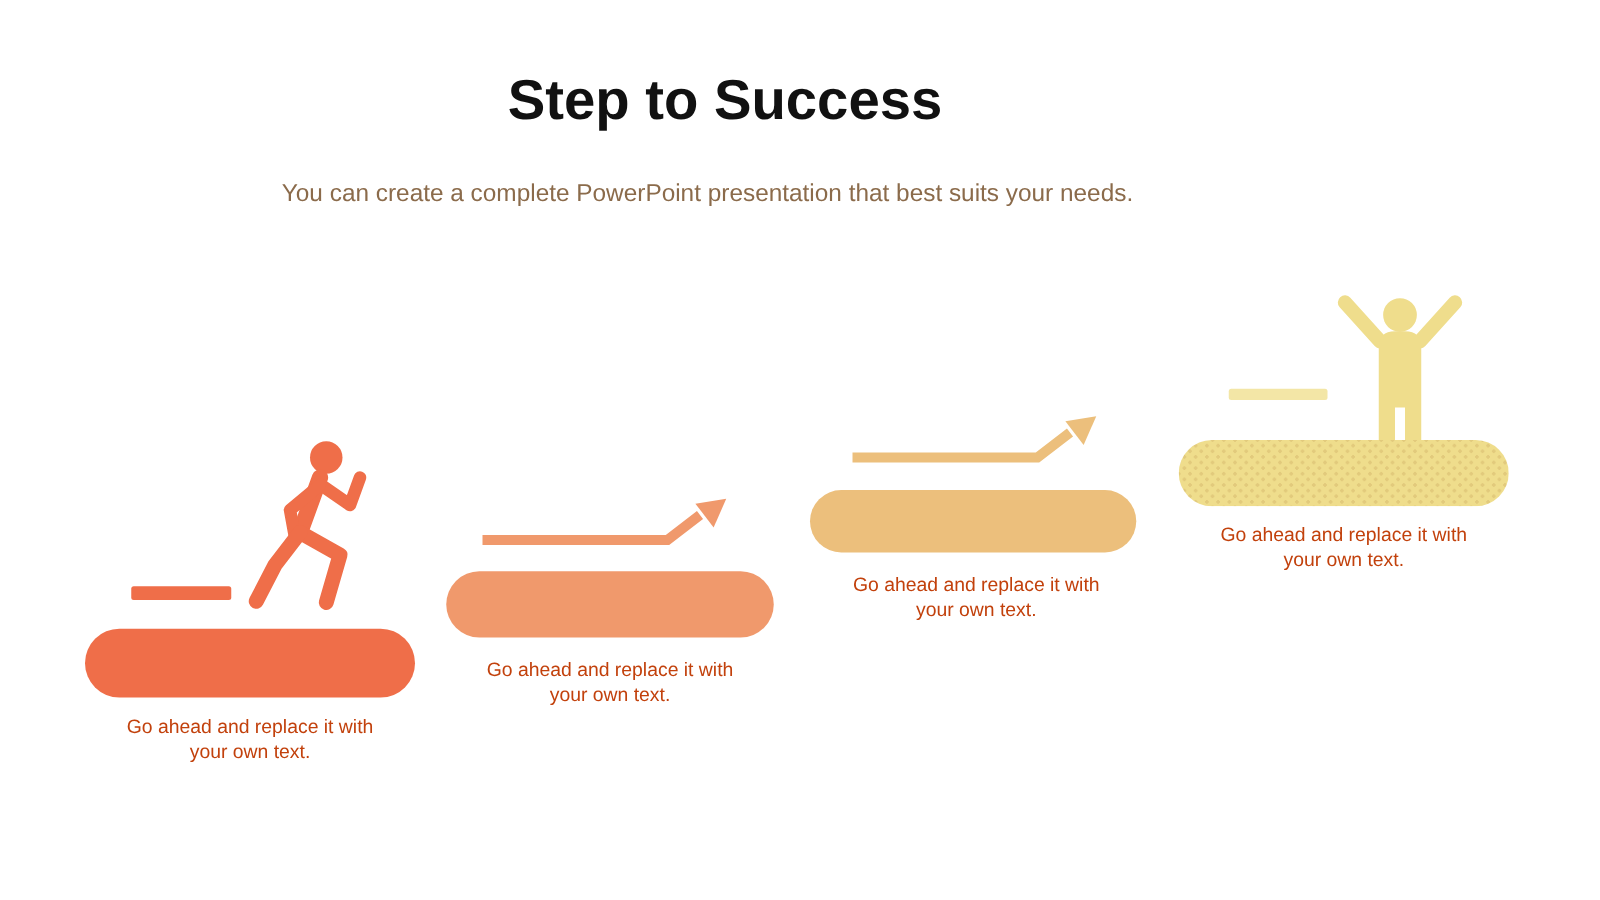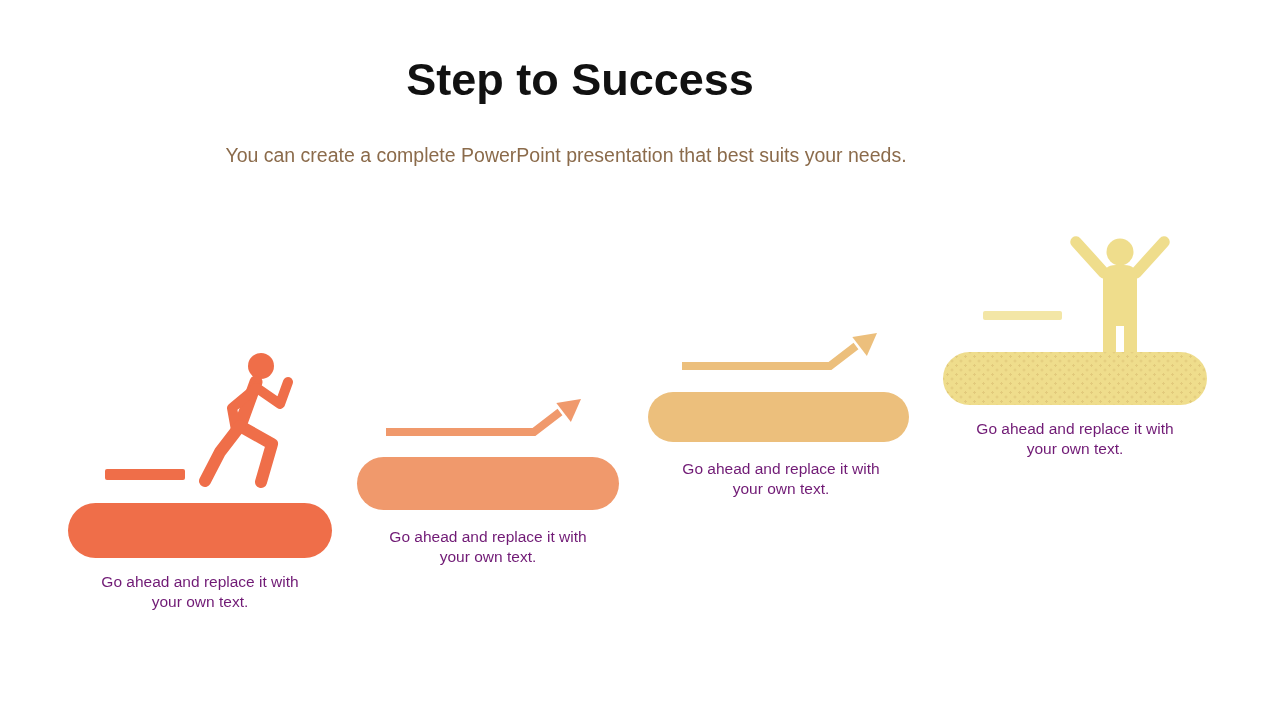--- a/index.html
+++ b/index.html
@@ -45,21 +45,21 @@
   }
   .dash { position: absolute; border-radius: 2px; }
   .dash-1 { left: 105px; top: 469px; width: 80px; height: 11px; background: #EF6E49; }
   .dash-4 { left: 983px; top: 311px; width: 79px; height: 9px;  background: #F3E6A6; }
   .step-label {
     position: absolute;
     width: 200px;
     text-align: center;
     font-size: 15.5px;
     line-height: 20px;
-    color: #701a75;
+    color: #c2410c;
   }
   .label-1 { left: 100px; top: 572px; }
   .label-2 { left: 388px; top: 527px; }
   .label-3 { left: 681px; top: 459px; }
   .label-4 { left: 975px; top: 419px; }
   .icon-runner { left: 198px; top: 350px; width: 100px; height: 140px; color: #EF6E49; }
   .icon-winner { left: 1058px; top: 228px; width: 118px; height: 124px; color: #EFDD8C; }
   .icon-arrow-2 { left: 384px; top: 396px; width: 200px; height: 44px; color: #F0996C; }
   .icon-arrow-3 { left: 680px; top: 330px; width: 200px; height: 44px; color: #ECBF7C; }
   svg { display: block; }

